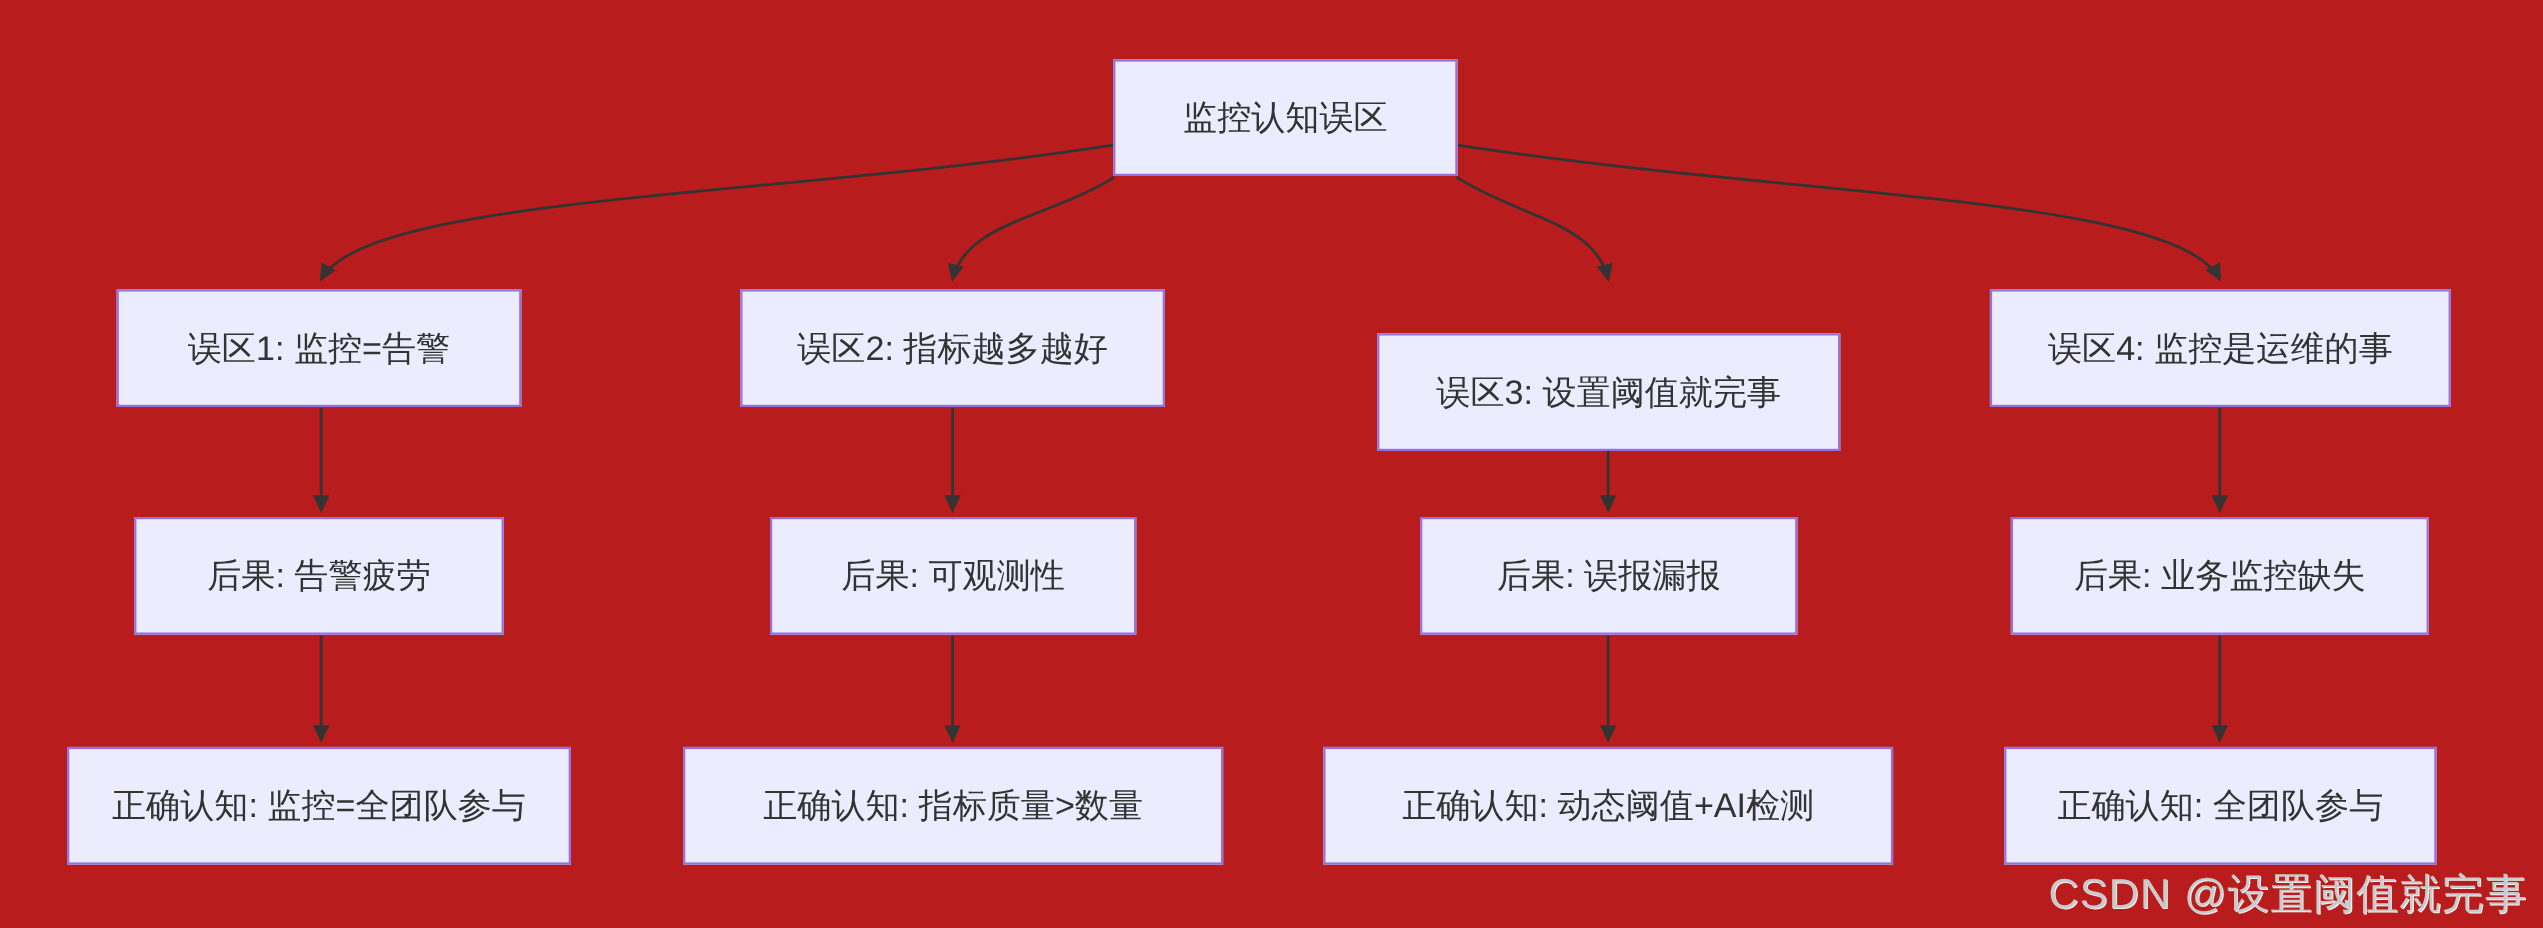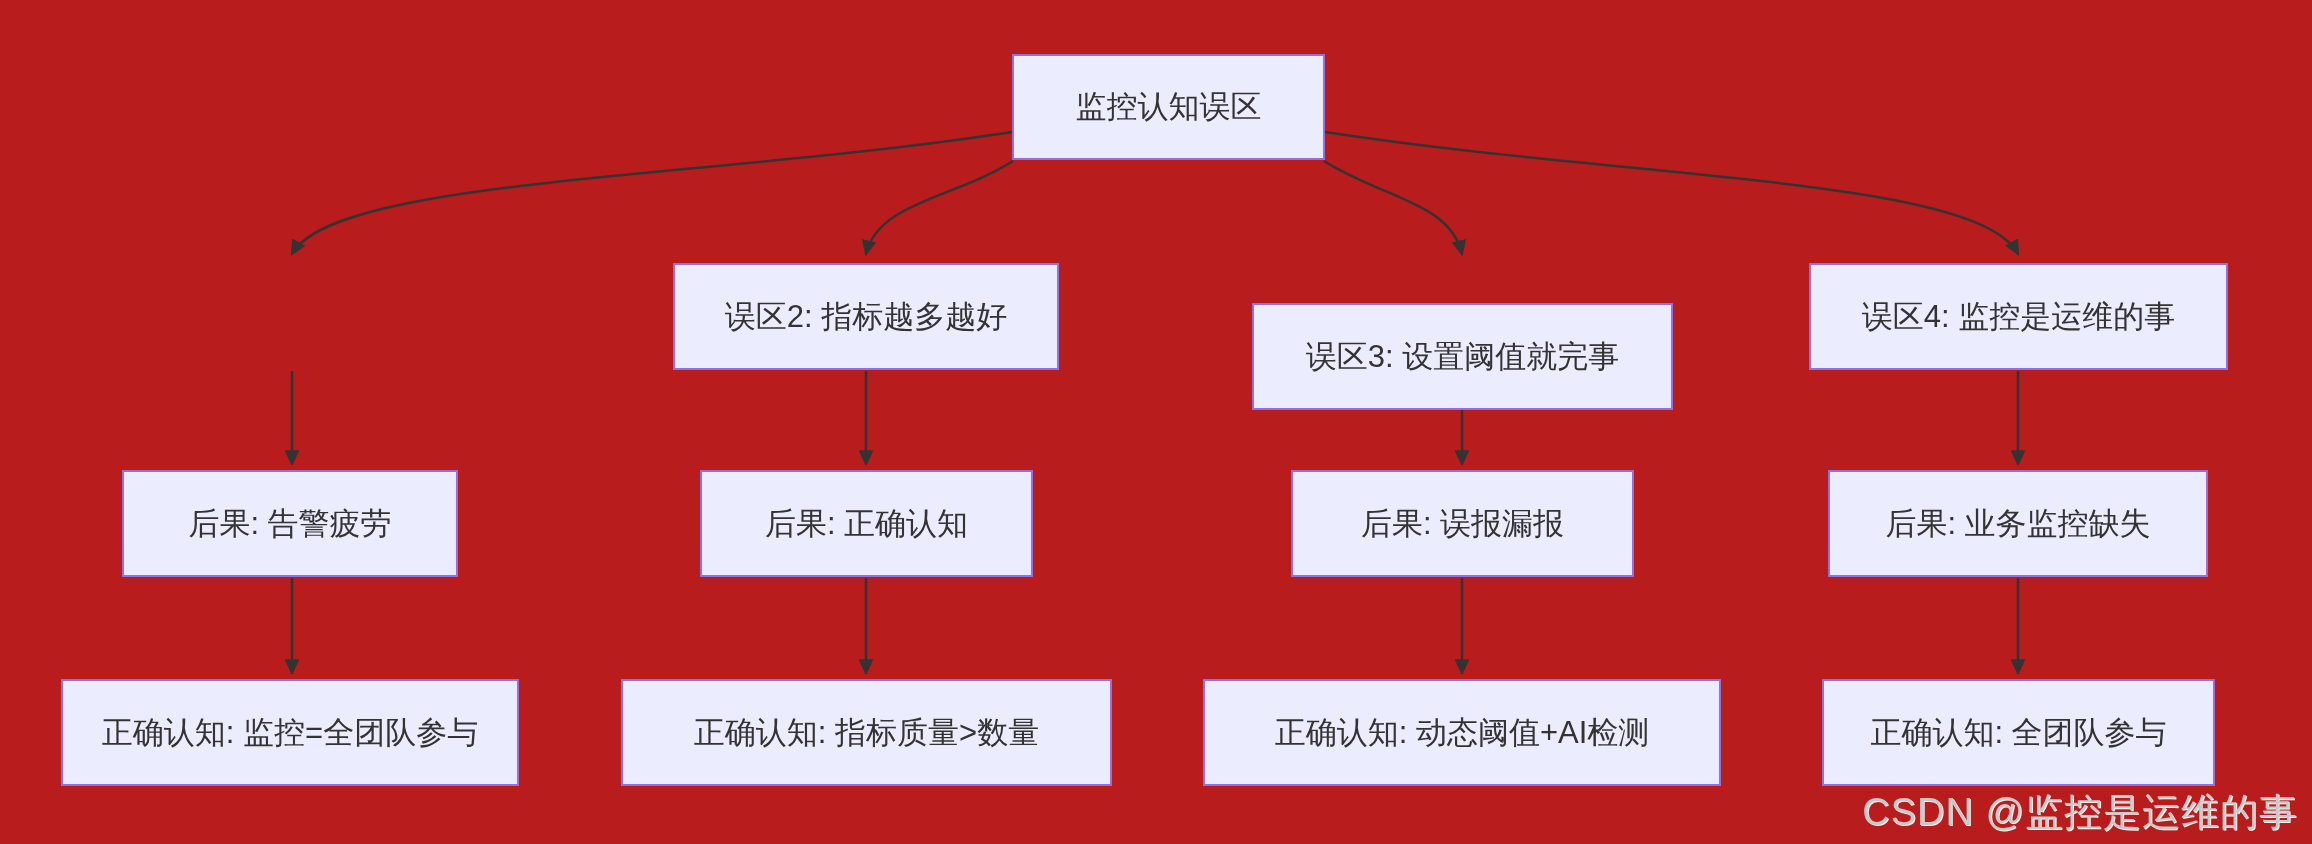--- a/index.html
+++ b/index.html
@@ -93,28 +93,29 @@
     <path class="edge" marker-end="url(#arrow)" d="M2018,371 L2018,464"></path>
 
     <path class="edge" marker-end="url(#arrow)" d="M292,578 L292,673"></path>
     <path class="edge" marker-end="url(#arrow)" d="M866,578 L866,673"></path>
     <path class="edge" marker-end="url(#arrow)" d="M1462,578 L1462,673"></path>
     <path class="edge" marker-end="url(#arrow)" d="M2018,578 L2018,673"></path>
   </svg>
 
   <div class="node n-root">监控认知误区</div>
 
+  <div class="node n-m1">误区1: 监控=告警</div>
   <div class="node n-m2">误区2: 指标越多越好</div>
   <div class="node n-m3">误区3: 设置阈值就完事</div>
   <div class="node n-m4">误区4: 监控是运维的事</div>
 
   <div class="node n-c1">后果: 告警疲劳</div>
-  <div class="node n-c2">后果: 正确认知</div>
+  <div class="node n-c2">后果: 可观测性</div>
   <div class="node n-c3">后果: 误报漏报</div>
   <div class="node n-c4">后果: 业务监控缺失</div>
 
   <div class="node n-k1">正确认知: 监控=全团队参与</div>
   <div class="node n-k2">正确认知: 指标质量&gt;数量</div>
   <div class="node n-k3">正确认知: 动态阈值+AI检测</div>
   <div class="node n-k4">正确认知: 全团队参与</div>
 
-  <div class="watermark">CSDN @监控是运维的事</div>
+  <div class="watermark">CSDN @设置阈值就完事</div>
 </div>
 
 </body></html>

